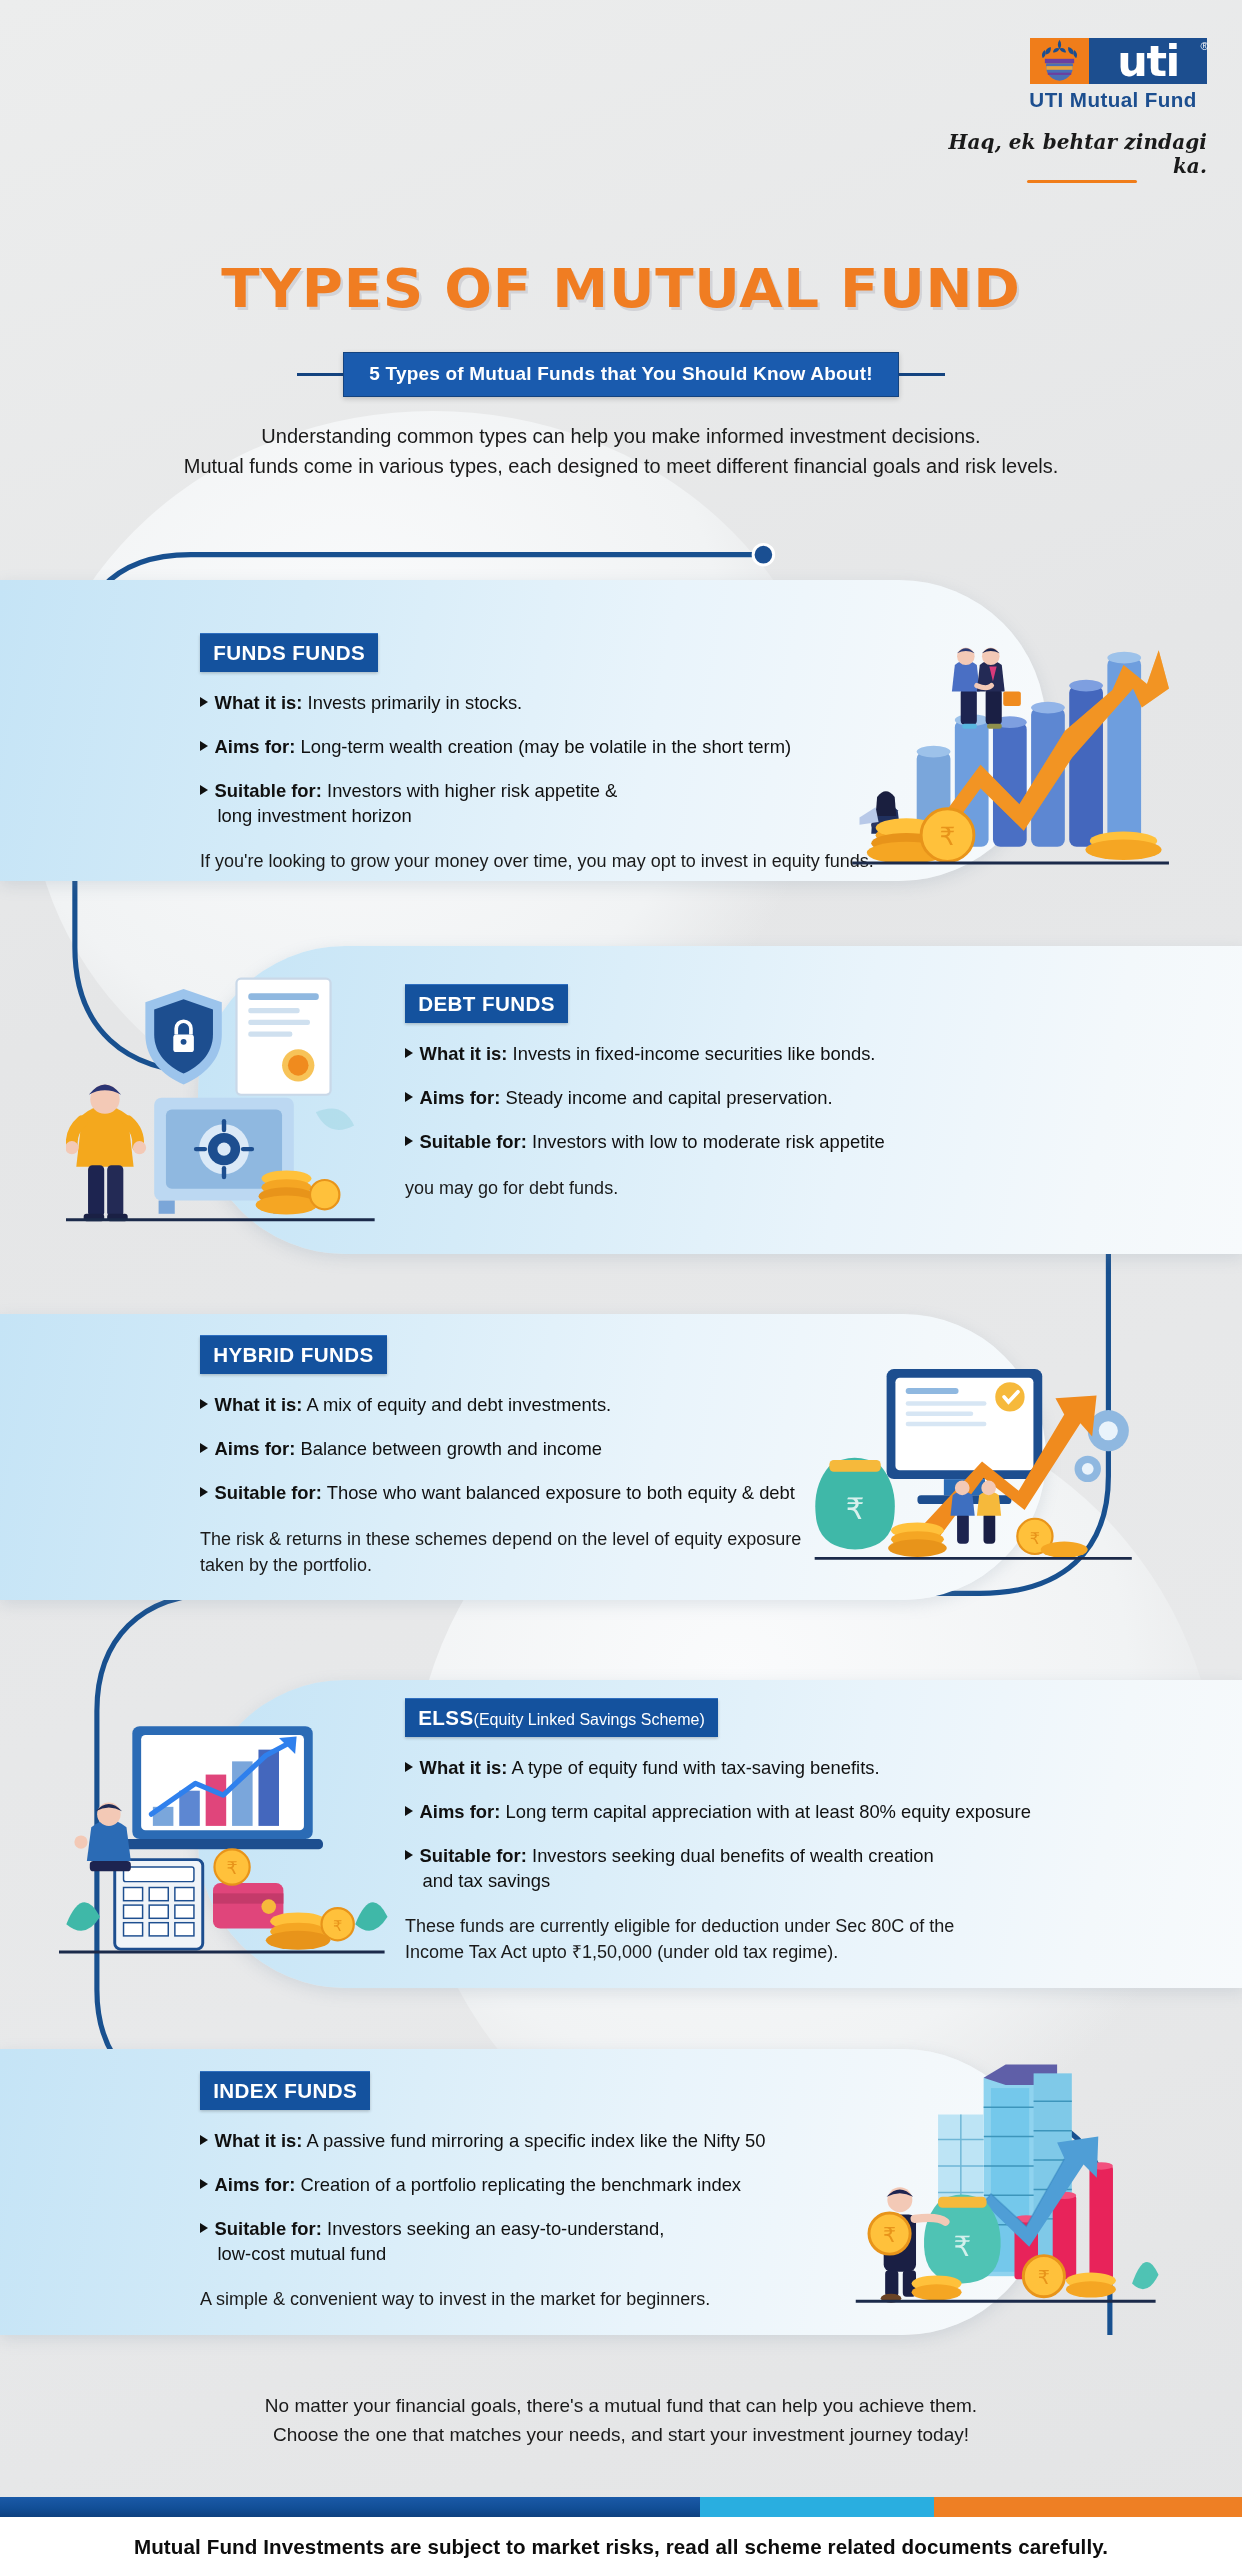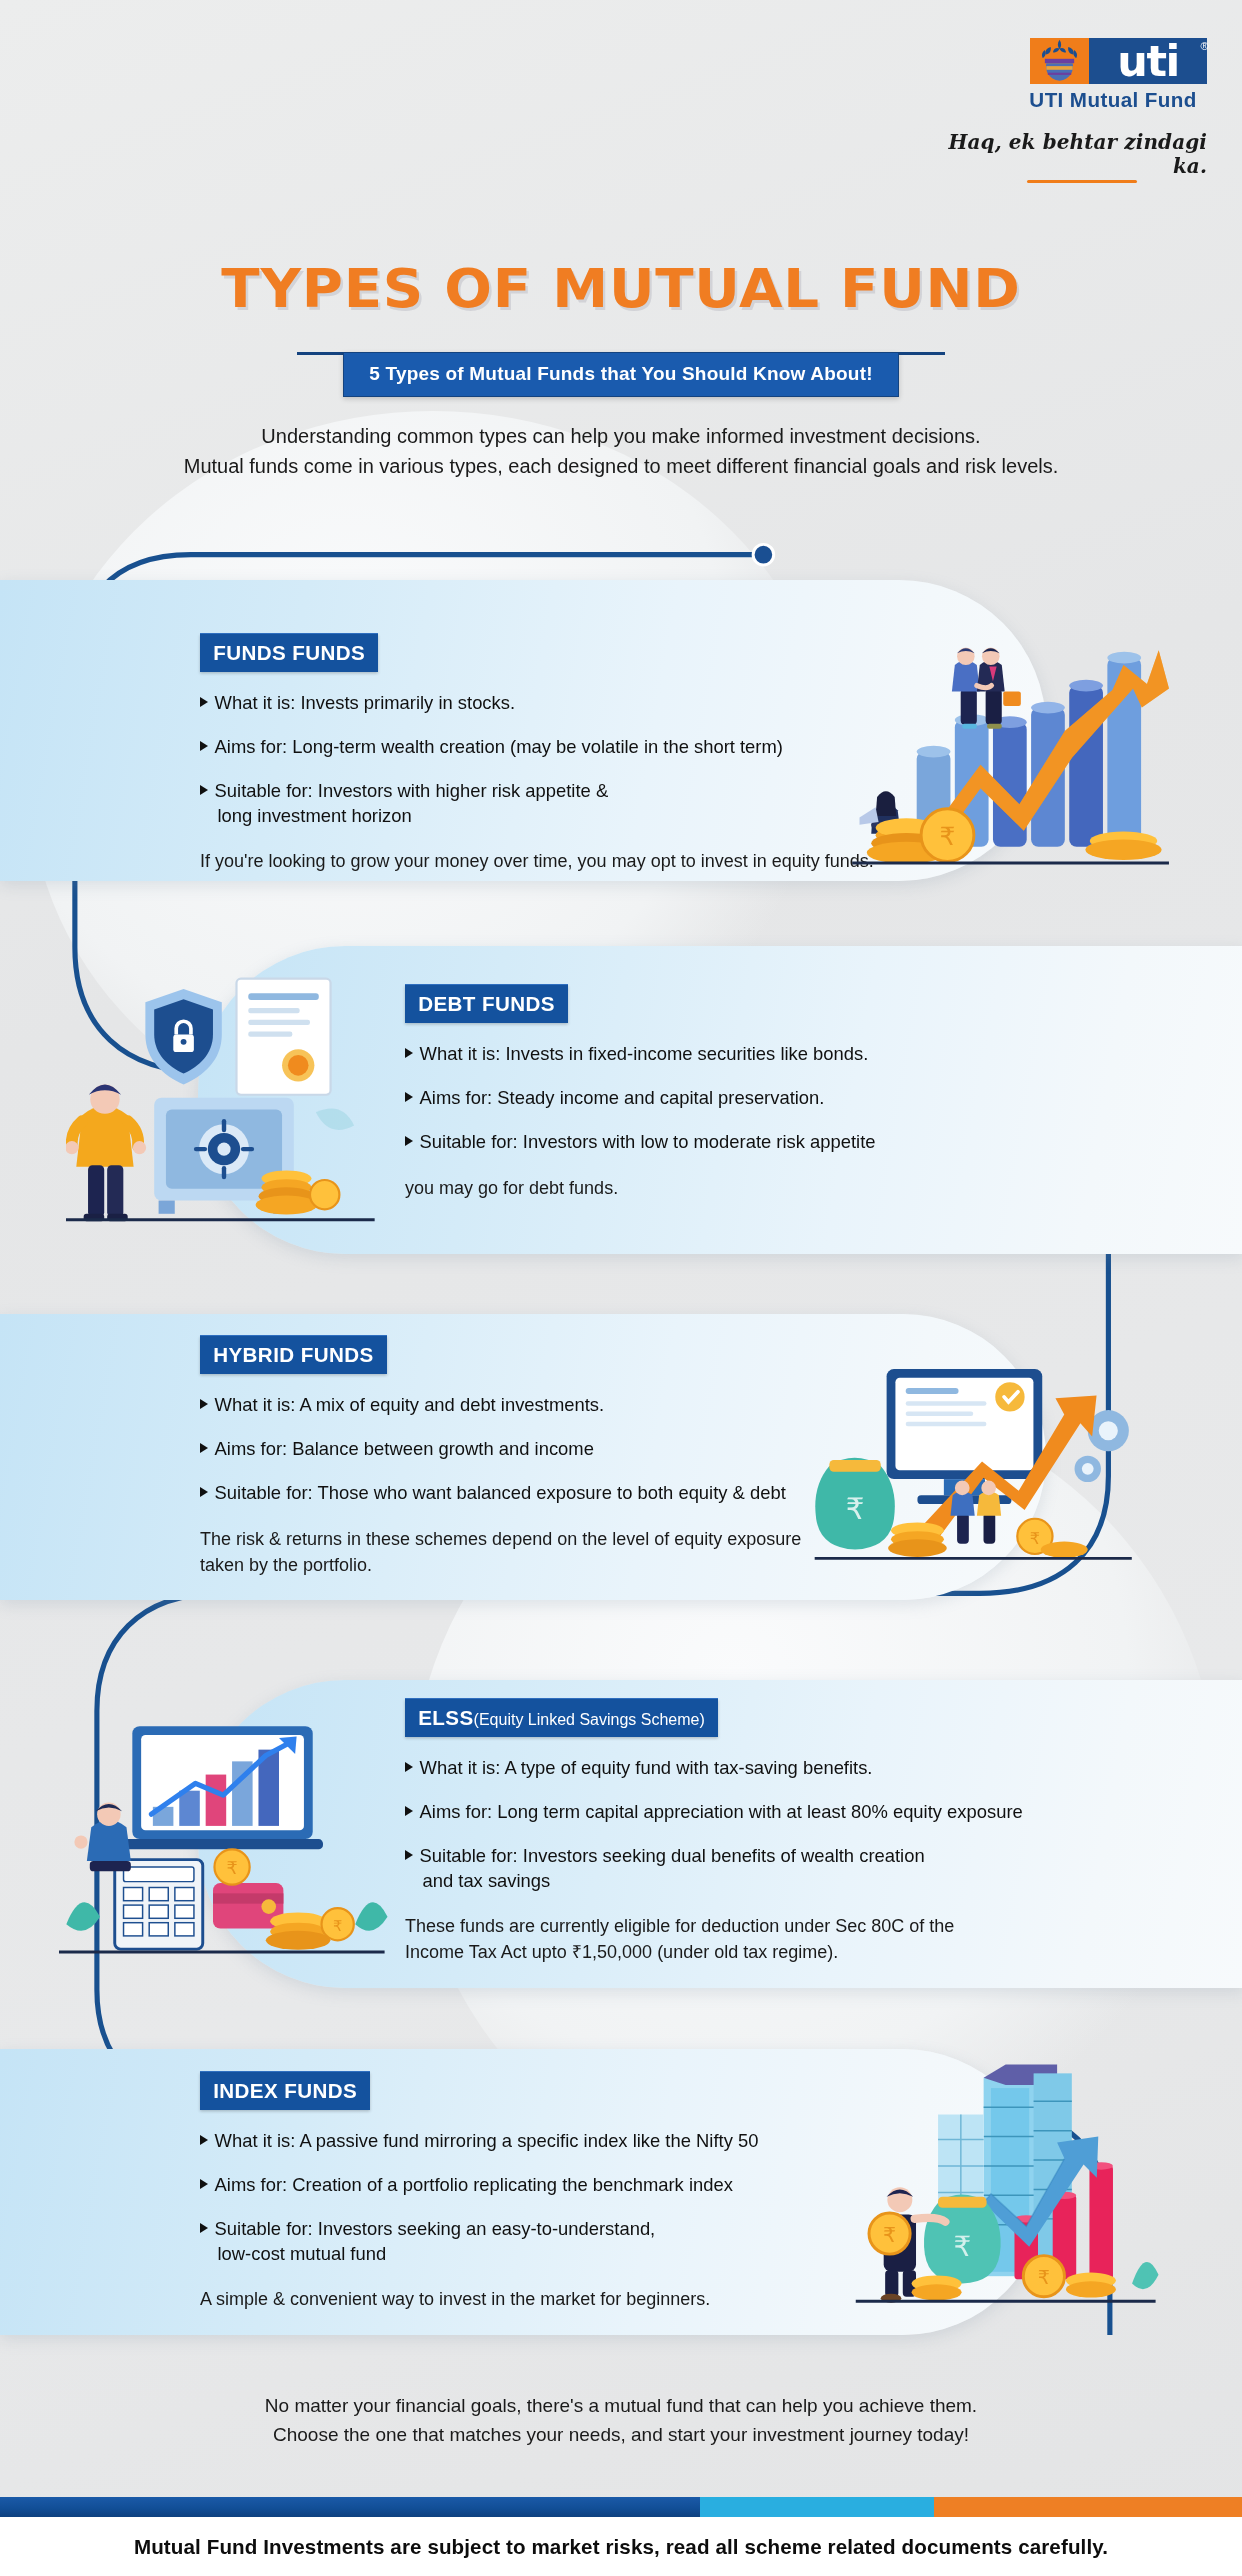--- a/index.html
+++ b/index.html
@@ -47,21 +47,21 @@
 
   #main-title {
     position:absolute; top:258px; left:0; right:0; text-align:center;
     font-family:"DejaVu Sans", sans-serif;
     font-weight:bold; font-size:53px; letter-spacing:0.7px;
     color:#F07D22;
     text-shadow: 2.2px 2.9px 0 rgba(170,170,180,.35);
     transform: scaleX(1.06);
   }
   #subtitle-band {
-    position:absolute; top:352px; left:0; right:0; display:flex; justify-content:center;
+    position:absolute; top:352px; left:0; right:0; display:flex; align-items:center; justify-content:center;
   }
   .band-line { height:2.9px; width:46px; background:#14437F; }
   .band-box {
     background:#1A5BAE; color:#fff; font-weight:bold; font-size:19px;
     padding:10.3px 25px; letter-spacing:0.2px; box-shadow:0 2.2px 5.1px rgba(0,0,0,.18);
     border:0.7px solid #14437F;
   }
   #intro {
     position:absolute; top:422px; left:88px; width:1066px; text-align:center;
     font-size:20px; color:#1a1a1a; line-height:1.48;
@@ -86,21 +86,21 @@
     border-top:1.5px solid #2f6fc0;
   }
   .badge .sub { font-weight:normal; font-size:16px; letter-spacing:0; }
 
   .bullets { margin-top:19px; }
   .bullet { display:flex; align-items:flex-start; margin-bottom:20px; font-size:18.4px; color:#101010; line-height:1.32; }
   .bullet .tri {
     flex:0 0 auto; width:0; height:0; margin:5.9px 6.6px 0 0;
     border-left:8px solid #101010; border-top:5.9px solid transparent; border-bottom:5.9px solid transparent;
   }
-  .bullet b { font-weight:normal;text-align:center; }
+  .bullet b { font-weight:bold;text-align:center; }
   .bullet .txt { font-weight:normal; }
   .note { font-size:18px; color:#1a1a1a; line-height:1.45; margin-top:4.4px; }
 
   
   #outro {
     position:absolute; top:2391px; left:88px; width:1066px; text-align:center;
     font-size:19px; color:#1a1a1a; line-height:1.55;
   }
   #color-bar { position:absolute; left:0; top:2497px; width:1242px; height:20.6px; display:flex; }
   #color-bar .seg1 { flex:0 0 56.4%; background:linear-gradient(180deg,#1b5aa8 0%,#114e96 55%,#0d3f7c 100%); }

